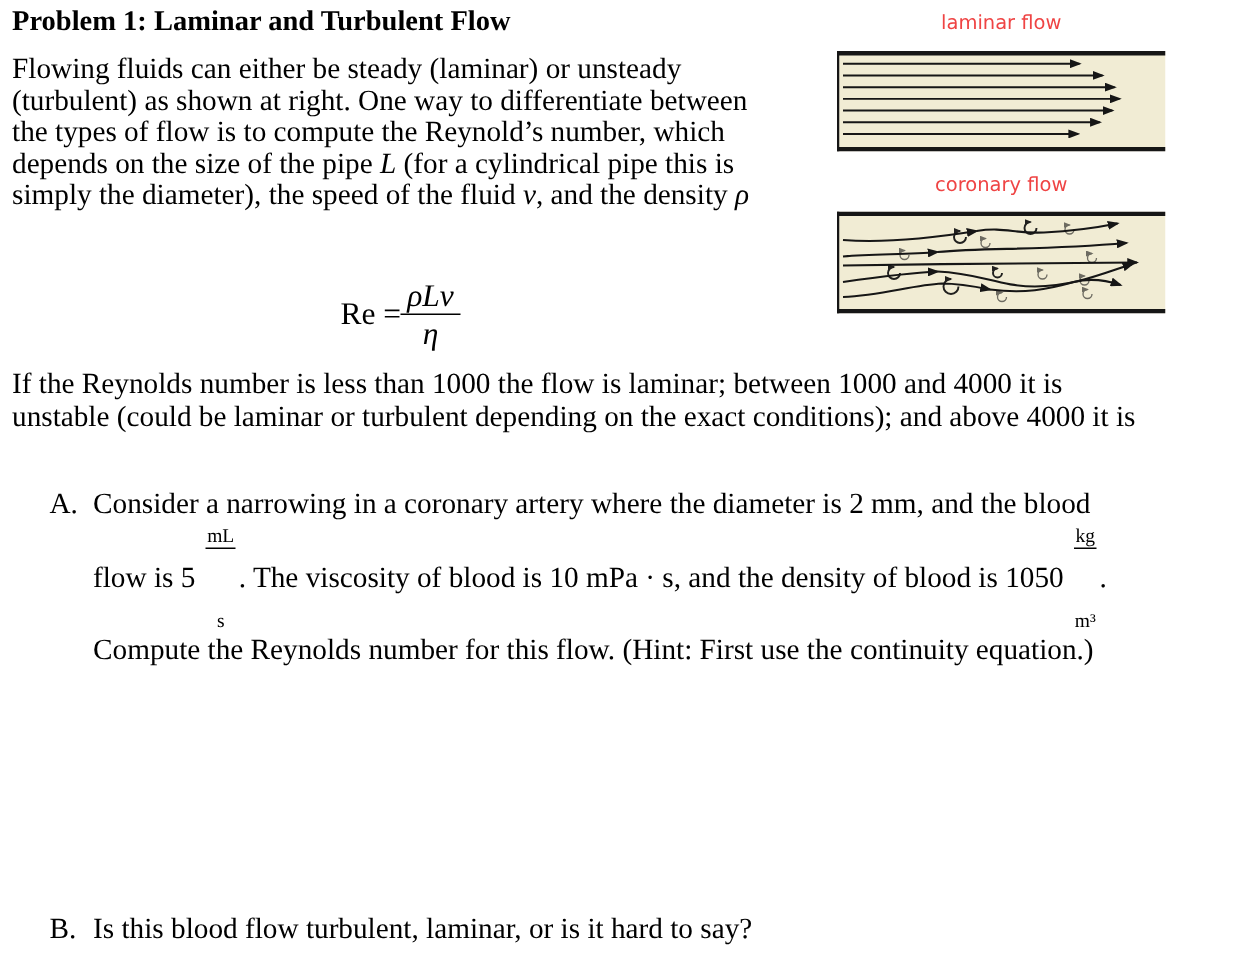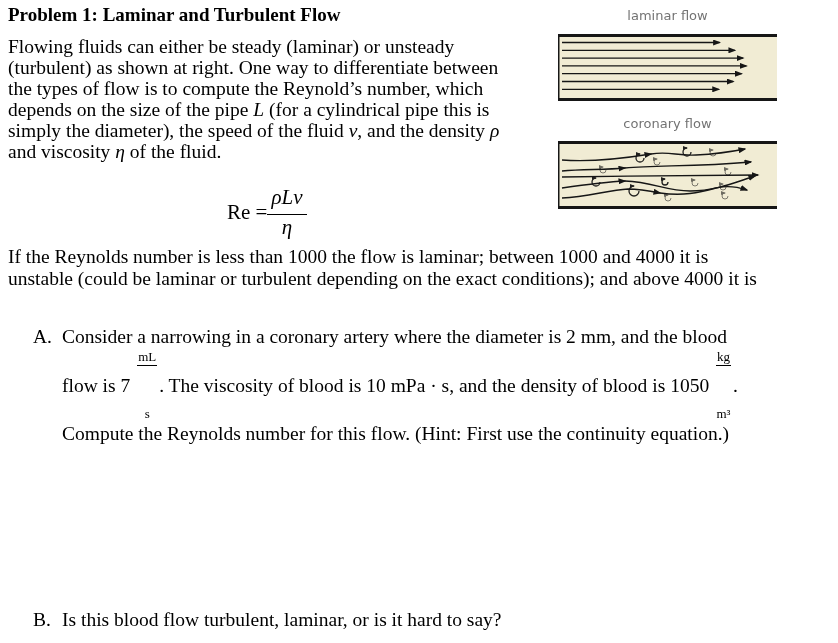--- a/index.html
+++ b/index.html
@@ -22,82 +22,81 @@
   #rules{left:8px;top:246px;width:790px;line-height:22px;}
   .tline{white-space:nowrap;}
   em{font-style:italic;}
   
   #equation{
     left:227px;top:186px;
     display:flex;align-items:center;gap:0;
     font-size:21px;
   }
   #equation .fr{display:flex;flex-direction:column;align-items:center;line-height:1.05;}
-  #equation .num{font-style:italic;border-bottom:1.7px solid #000;padding:0 4px 6px 4px;}
+  #equation .num{font-style:italic;border-bottom:1.7px solid #000;padding:0 4px 1px 4px;}
   #equation .den{font-style:italic;padding-top:1px;}
   
   .part{position:absolute;left:33px;width:770px;font-size:19.5px;line-height:22px;}
   .part .plabel{position:absolute;left:0;top:0;}
   .part .plines{margin-left:29px;}
   .part .tline{display:flex;align-items:center;white-space:pre;}
   
   .frac{
     display:inline-flex;flex-direction:column;align-items:center;
     font-size:13px;line-height:1.12;
     margin:0 2px;vertical-align:middle;
     padding:2px 0;
     gap:41px;
   }
   .frac .fnum{border-bottom:1.1px solid #000;padding:0 1px;}
   
   .diag-label{
     left:558px;width:219px;text-align:center;
     font-family:"DejaVu Sans", sans-serif;
-    font-size:13px;color:#737373;white-space:nowrap;
+    font-size:13px;color:#ef4444;white-space:nowrap;
   }
   #laminar-label{top:8px;}
   #turbulent-label{top:116px;}
   .pipe{position:absolute;left:558px;display:block;}
   #laminar-svg{top:34px;}
   #turbulent-svg{top:141px;}
 </style>
 </head>
 <body>
 
 <div class="page">
 
   <div class="abs" id="title">Problem 1: Laminar and Turbulent Flow</div>
 
   <div class="abs para" id="intro">
       <div class="tline"><span>Flowing fluids can either be steady (laminar) or unsteady</span></div>
       <div class="tline"><span>(turbulent) as shown at right. One way to differentiate between</span></div>
       <div class="tline"><span>the types of flow is to compute the Reynold’s number, which</span></div>
       <div class="tline"><span>depends on the size of the pipe </span><em>L</em><span> (for a cylindrical pipe this is</span></div>
       <div class="tline"><span>simply the diameter), the speed of the fluid </span><em>v</em><span>, and the density </span><em>ρ</em></div>
-      <div class="tline"><span>and viscosity </span><em>η</em><span> of the fluid.</span></div>
     </div>
 
   <div class="abs" id="equation">
     <span>Re =</span>
     <span class="fr">
       <span class="num">ρLv</span>
       <span class="den">η</span>
     </span>
   </div>
 
   <div class="abs para" id="rules">
       <div class="tline"><span>If the Reynolds number is less than 1000 the flow is laminar; between 1000 and 4000 it is</span></div>
       <div class="tline"><span>unstable (could be laminar or turbulent depending on the exact conditions); and above 4000 it is</span></div>
     </div>
 
   <div class="part" id="part-a" style="top:326px;">
     <span class="plabel">A.</span>
     <div class="plines" id="parta-lines">
         <div class="tline"><span>Consider a narrowing in a coronary artery where the diameter is 2 mm, and the blood</span></div>
-        <div class="tline"><span>flow is 7 </span><span class="frac"><span class="fnum">mL</span><span class="fden">s</span></span><span>. The viscosity of blood is 10 mPa · s, and the density of blood is 1050 </span><span class="frac"><span class="fnum">kg</span><span class="fden">m³</span></span><span>.</span></div>
+        <div class="tline"><span>flow is 5 </span><span class="frac"><span class="fnum">mL</span><span class="fden">s</span></span><span>. The viscosity of blood is 10 mPa · s, and the density of blood is 1050 </span><span class="frac"><span class="fnum">kg</span><span class="fden">m³</span></span><span>.</span></div>
         <div class="tline"><span>Compute the Reynolds number for this flow. (Hint: First use the continuity equation.)</span></div>
       </div>
   </div>
 
   <div class="part" id="part-b" style="top:609px;">
     <span class="plabel">B.</span>
     <div class="plines" id="partb-lines">
         <div class="tline"><span>Is this blood flow turbulent, laminar, or is it hard to say?</span></div>
       </div>
   </div>

